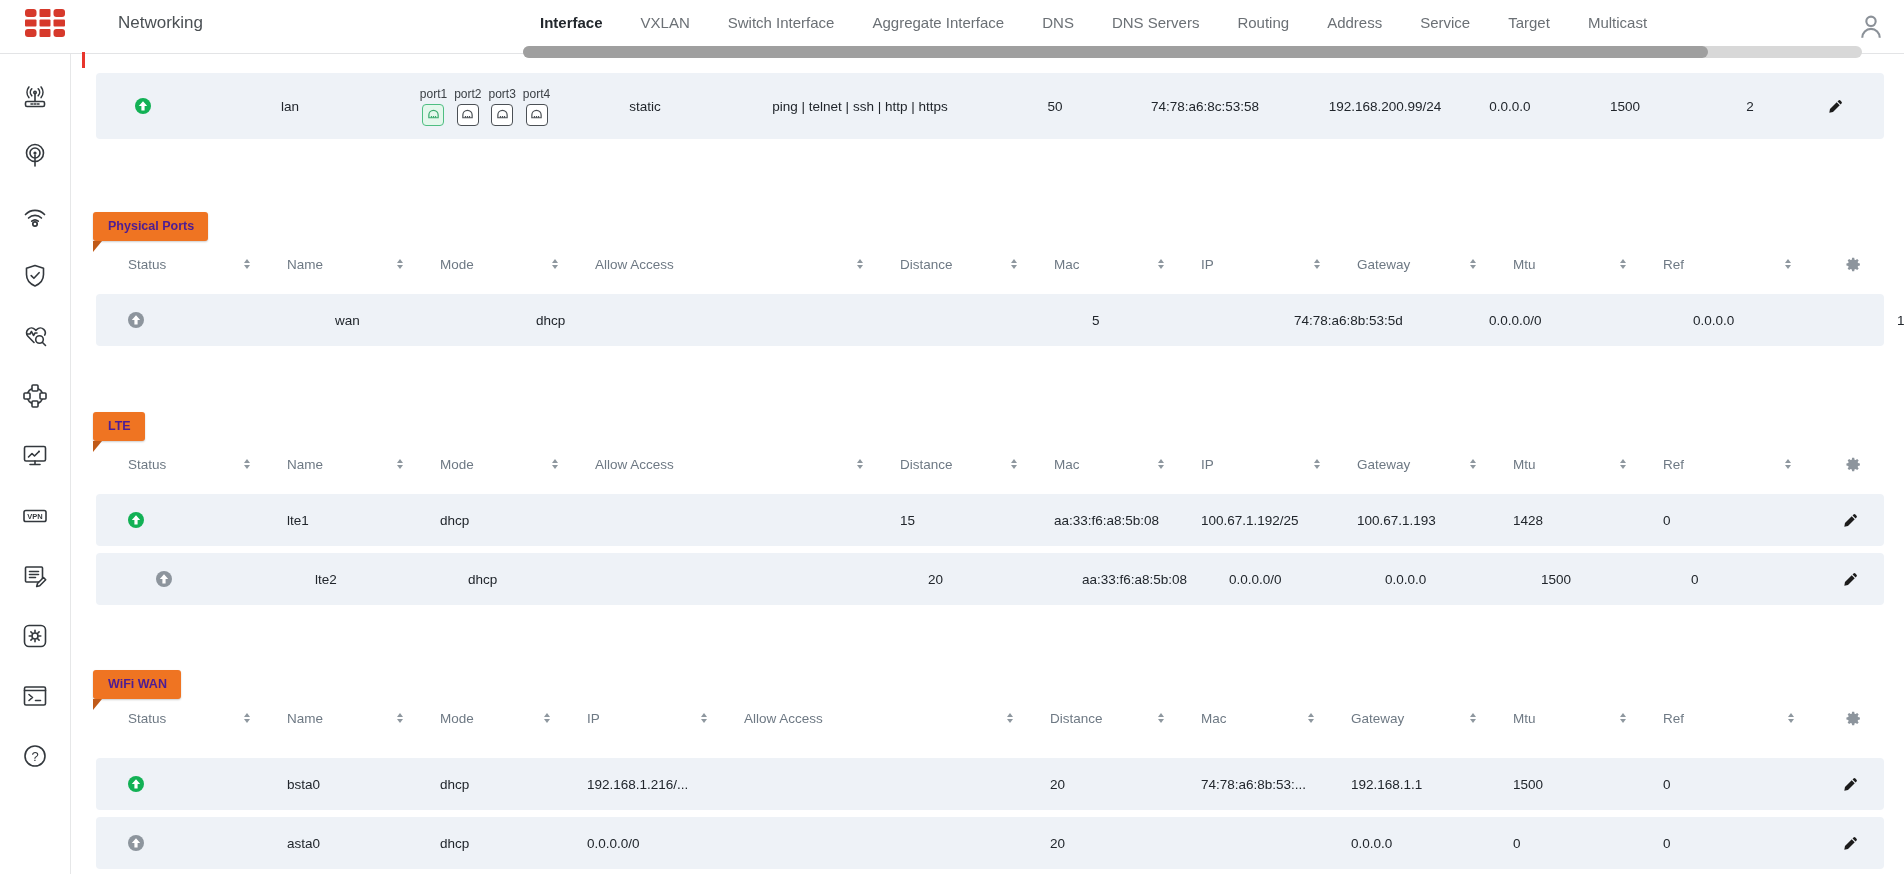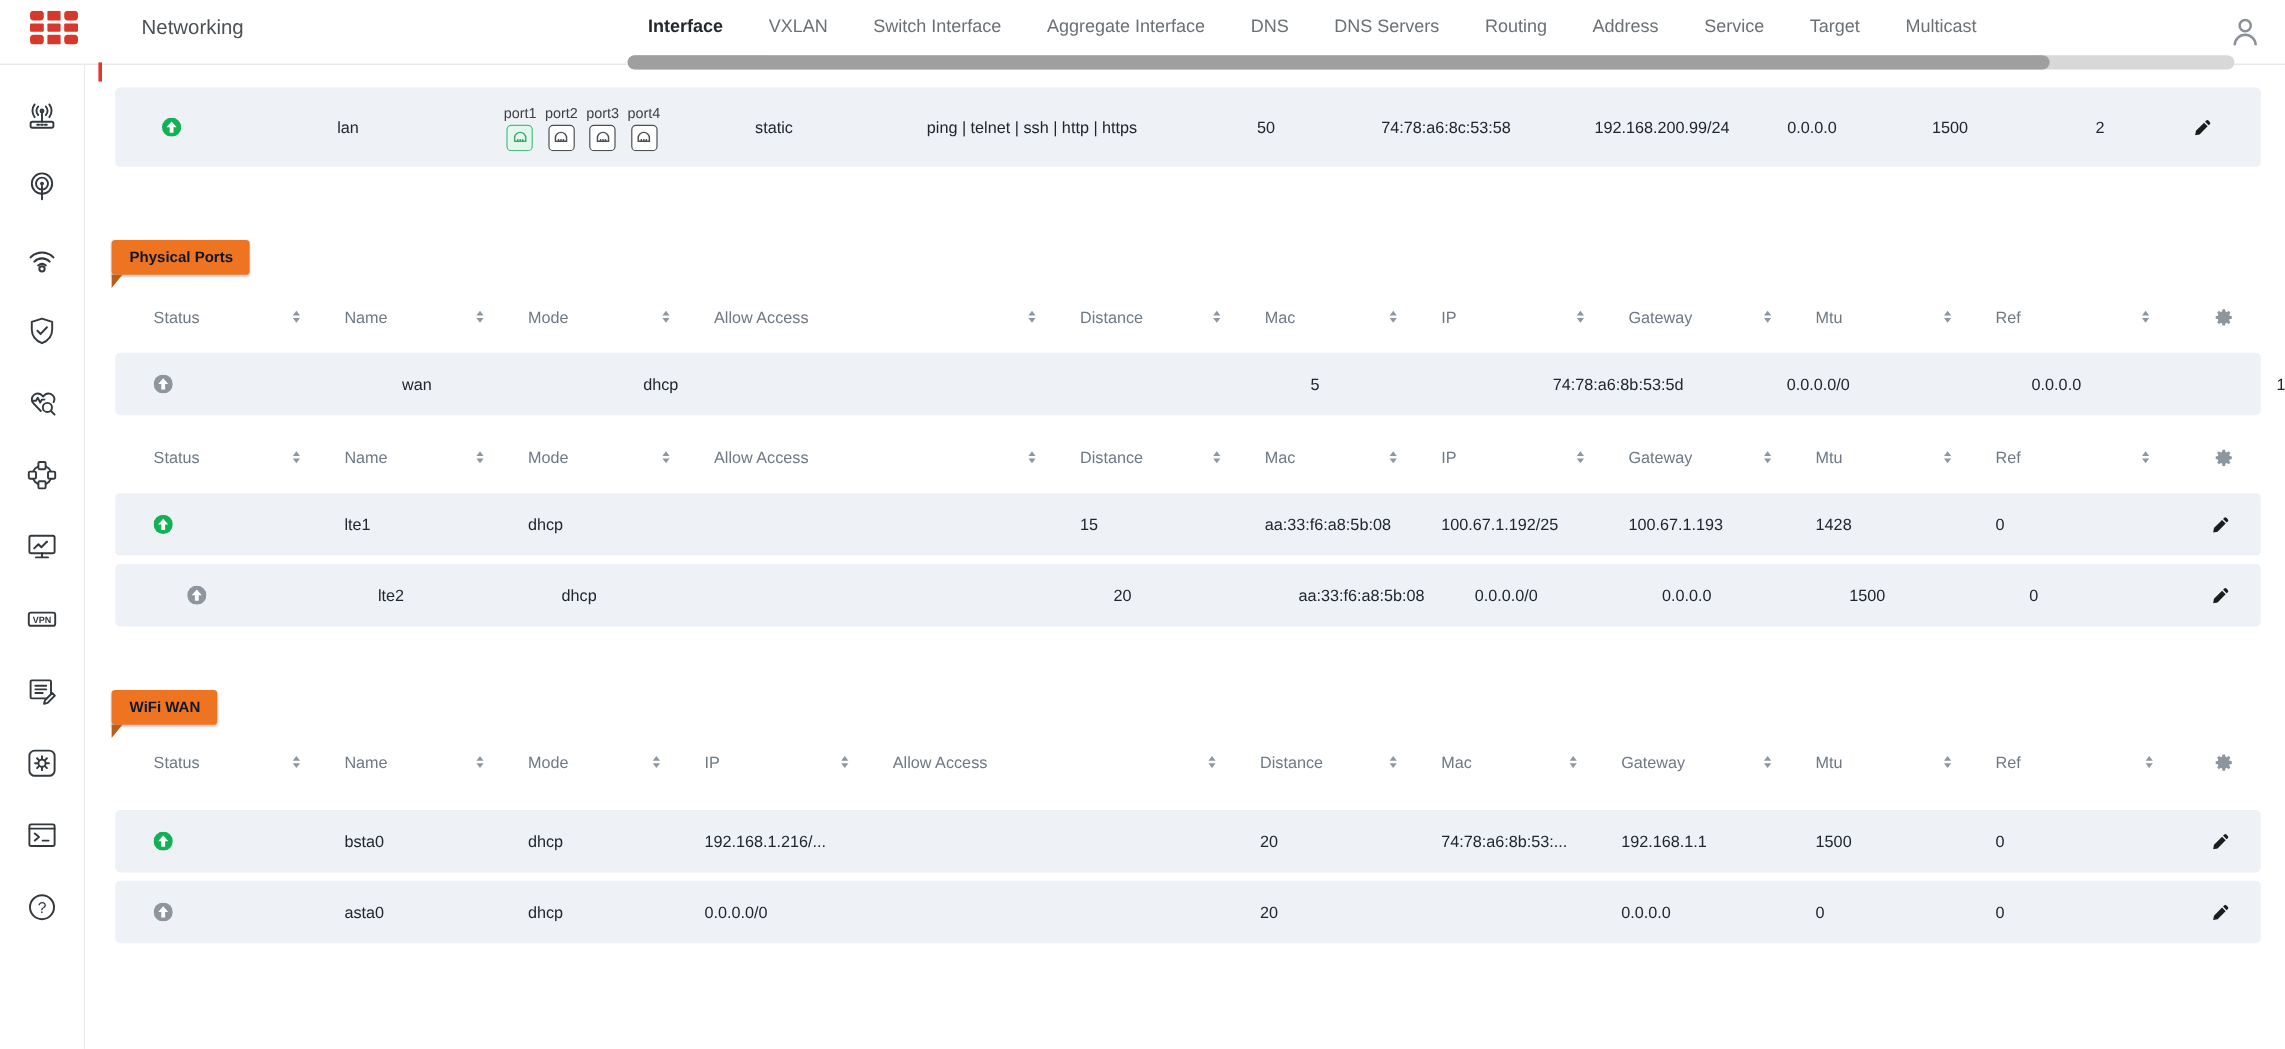--- a/index.html
+++ b/index.html
@@ -53,23 +53,23 @@
   .sort .up{border-bottom:4.5px solid #8e979f;}
   .sort .dn{border-top:4.5px solid #8e979f;}
   .gear-th{display:flex;justify-content:flex-end;padding-right:22px;padding-left:0;}
   .gear-btn{background:none;border:none;padding:0;cursor:pointer;line-height:0;}
 
   .status-icon{width:16px;height:16px;display:inline-block;line-height:0;}
   .status-icon.on{color:#12b155;}
   .status-icon.off{color:#8d959d;}
 
   .badge-wrap{margin-left:-3px;height:29px;}
-  .badge{position:relative;display:inline-block;background:#ef7422;color:#0f172a;font-size:12.5px;
+  .badge{position:relative;display:inline-block;background:#ef7422;color:#4c1d95;font-size:12.5px;
     font-weight:bold;padding:8px 14px 8px 15px;border-radius:3px;line-height:13px;
-    box-shadow:0 1px 2px rgba(0,0,0,.2);}
+    box-shadow:0 1px 2px rgba(0,0,0,.2);margin-top:12px;}
   .badge::after{content:"";position:absolute;left:0;top:100%;width:0;height:0;
     border-left:9px solid #c05a18;border-bottom:11px solid transparent;}
 
   .ports{display:flex;gap:7px;align-items:flex-end;justify-content:center;}
   .port{display:flex;flex-direction:column;align-items:center;gap:3px;font-size:12px;color:#3c4146;}
   .port-box{width:22px;height:22px;border:1.5px solid #4b5055;border-radius:4px;display:flex;
     align-items:center;justify-content:center;background:#fff;color:#4b5055;line-height:0;}
   .port.on .port-box{border-color:#4fbe82;background:#e4f7ec;color:#3aaa6e;}
 
   svg text{font-family:"Liberation Sans",sans-serif;}
@@ -402,20 +402,23 @@
     <div class="cell">0.0.0.0</div>
     <div class="cell">1500</div>
     <div class="cell">0</div>
     <div class="cell edit-cell">
       <button class="edit-btn"><span><svg viewBox="0 0 16 16" width="15" height="15">
               <path d="M11.2 1.6a1.4 1.4 0 0 1 2 0l1.2 1.2a1.4 1.4 0 0 1 0 2l-1 1-3.2-3.2zM9.3 3.5l3.2 3.2-7.2 7.2-3.9.7.7-3.9z" fill="#1c1c1c"></path>
             </svg></span></button>
     </div>
   </div>
 
+  <div class="badge-wrap" style="margin-top:54px;">
+    <span class="badge">LTE</span>
+  </div>
   <div class="thead grid-a">
     <div class="th">
         <span class="th-label">Status</span>
         <span class="sort">
           <i class="up"></i>
           <i class="dn"></i>
         </span>
       </div>
     <div class="th">
         <span class="th-label">Name</span>

